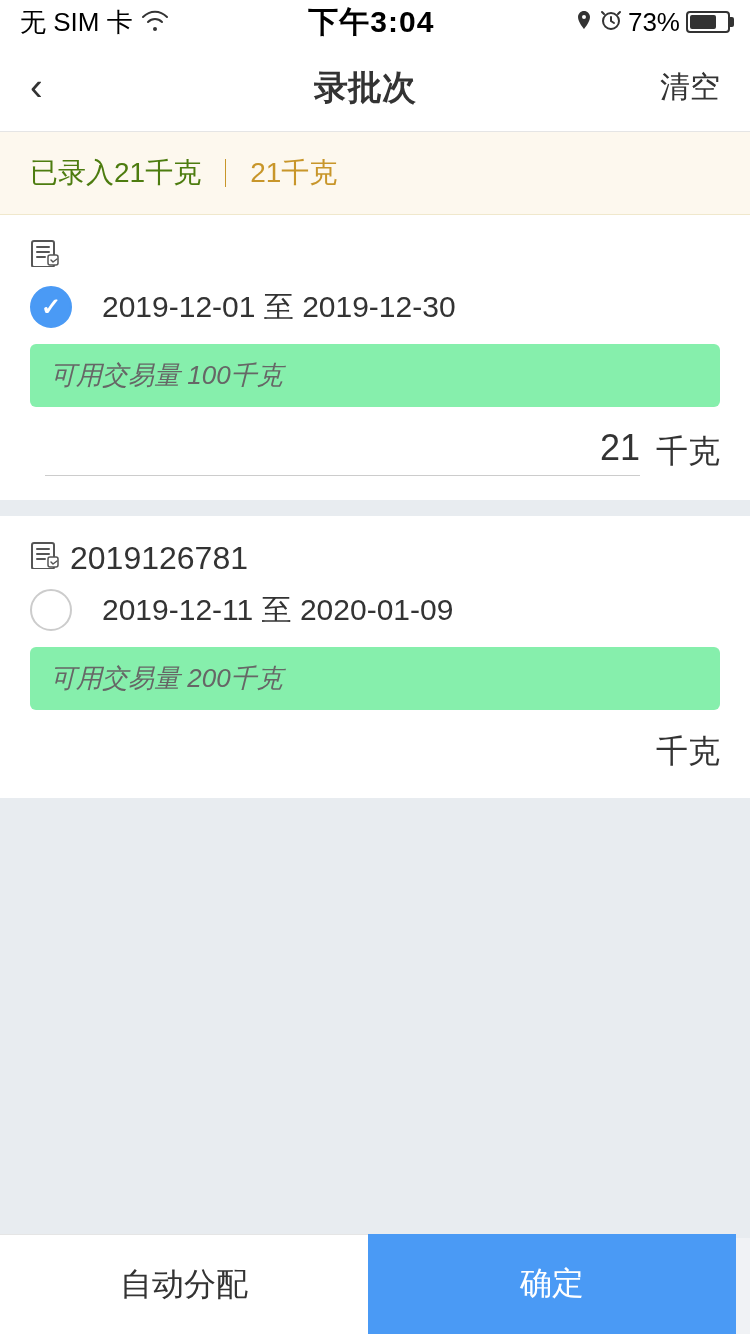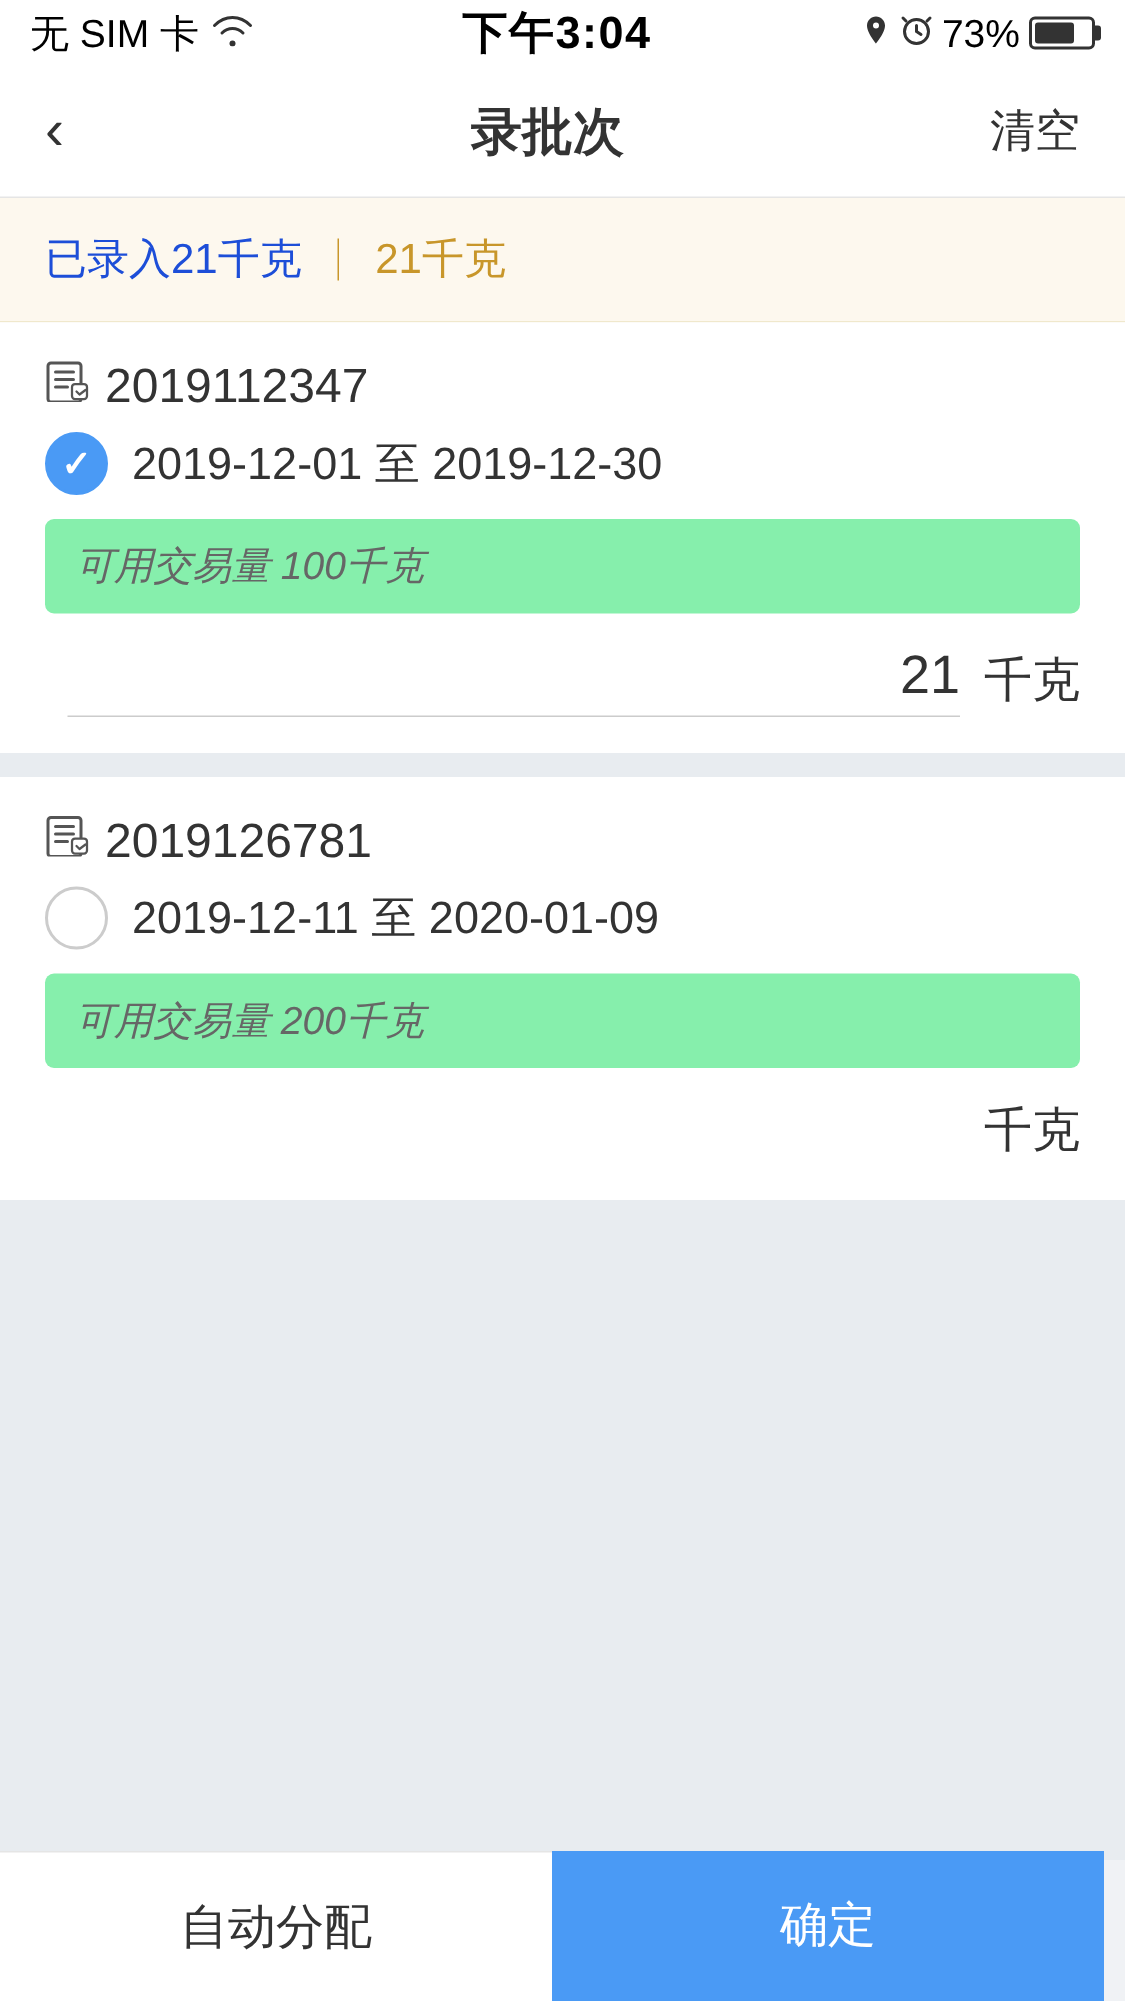--- a/index.html
+++ b/index.html
@@ -105,21 +105,21 @@
       width: 750px;
       background: #fdf8ee;
       padding: 22px 30px;
       display: flex;
       align-items: center;
       gap: 24px;
       border-bottom: 1px solid #f0e8cc;
     }
     .summary-recorded {
       font-size: 28px;
-      color: #1d4ed8;
+      color: #4d7c0f;
     }
     .summary-divider {
       width: 1px;
       height: 28px;
       background: #c8962a;
     }
     .summary-amount {
       font-size: 28px;
       color: #c8962a;
       text-align: right;
@@ -148,21 +148,21 @@
       color: #555;
     }
     .batch-id {
       font-size: 32px;
       color: #333;
       font-weight: 500;
     }
     .batch-date-row {
       display: flex;
       align-items: flex-end;
-      gap: 16px;
+      gap: 30px;
       margin-bottom: 16px;
     }
     .radio-circle {
       width: 42px;
       height: 42px;
       border-radius: 50%;
       border: 2px solid #ccc;
       background: #fff;
       display: flex;
       align-items: center;
@@ -315,21 +315,20 @@
   <div class="batch-item">
     <div class="batch-header">
       <span class="batch-icon">
         <svg width="30" height="28" viewBox="0 0 30 28" fill="none">
           <rect x="2" y="2" width="22" height="26" rx="2" stroke="#555" stroke-width="2" fill="none"></rect>
           <path d="M7 8h12M7 13h12M7 18h8" stroke="#555" stroke-width="2" stroke-linecap="round"></path>
           <rect x="18" y="16" width="10" height="10" rx="2" fill="#fff" stroke="#555" stroke-width="1.5"></rect>
           <path d="M21 21l2 2 4-3" stroke="#555" stroke-width="1.5" stroke-linecap="round" stroke-linejoin="round"></path>
         </svg>
       </span>
-      <span class="batch-id">2019112347</span>
     </div>
     <div class="batch-date-row">
       <div class="radio-circle checked"></div>
       <span class="batch-date">2019-12-01 至 2019-12-30</span>
     </div>
     <div class="available-row">可用交易量 100千克</div>
   </div>
   <div class="input-underline-wrapper">
     <div class="input-field-wrapper">
       <span class="input-value">21</span>

